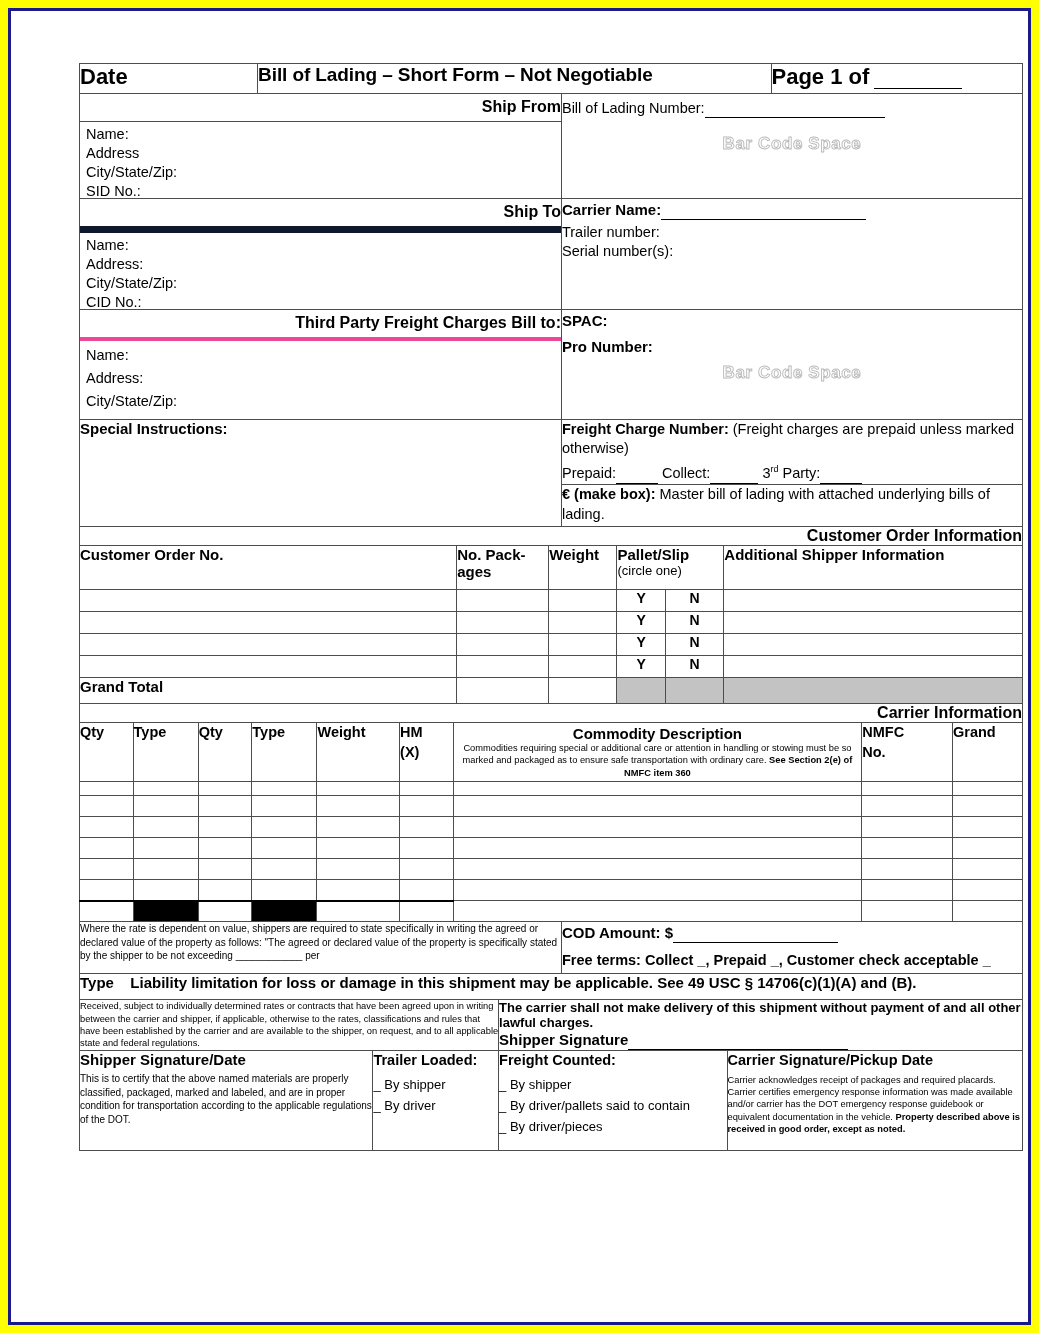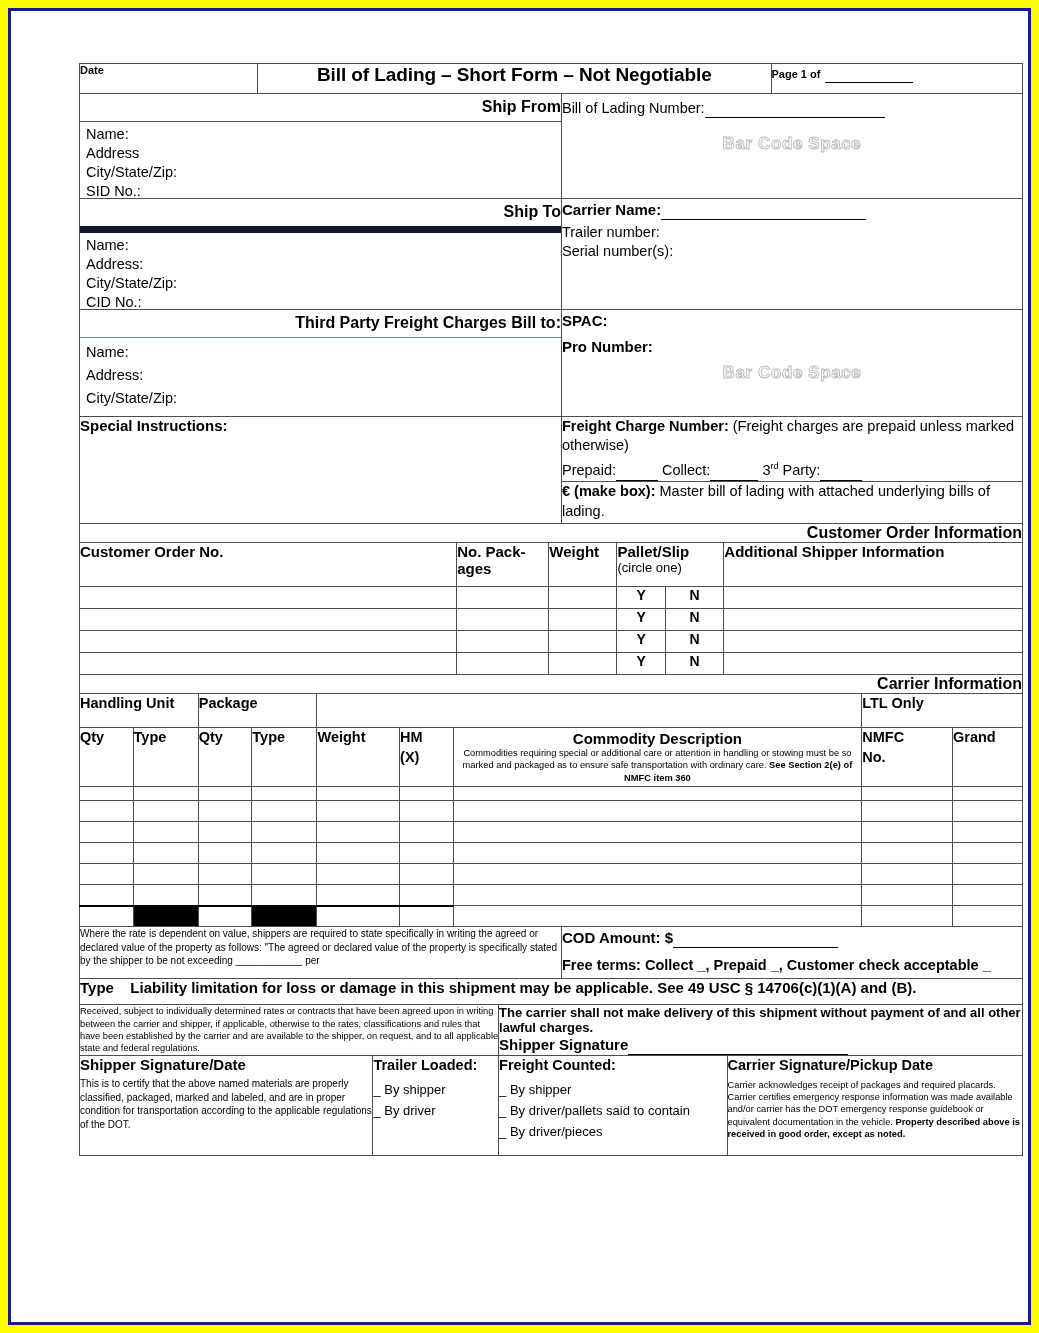--- a/index.html
+++ b/index.html
@@ -23,25 +23,25 @@
 
   table.form { border-collapse:collapse; width:944px; table-layout:fixed; }
   table.form td { border:1px solid #4d4d4d; padding:0; vertical-align:top; }
 
   .pad { padding:3px 6px 4px 6px; }
   .b { font-weight:bold; }
   .ctr { text-align:center; }
   .f13 { font-size:13px; }
   .f14 { font-size:14.5px; line-height:1.34; }
   .f15b { font-size:15px; font-weight:bold; }
-  .f16b { font-size:11px; font-weight:bold; }
+  .f16b { font-size:22px; font-weight:bold; }
   .f9  { font-size:9.3px; line-height:1.33; }
   .f10 { font-size:10px; line-height:1.36; }
 
-  .title { font-size:19px; font-weight:bold; text-align:center; letter-spacing:-0.1px; }
+  .title { font-size:19px; font-weight:bold; text-align:left; letter-spacing:-0.1px; }
   .sechdr { font-size:16px; font-weight:bold; text-align:right; padding:4px 0 5px 0; }
 
   .lines div { line-height:1.30; }
 
   .ul { display:inline-block; border-bottom:1.6px solid #000; }
   .ul-sm { display:inline-block; border-bottom:1.5px solid #000; width:42px; }
 
   .barcode {
     text-align:center; font-size:17px; font-weight:bold;
     color:#ffffff; letter-spacing:0.6px;
@@ -136,21 +136,21 @@
       </table>
 
     <table class="form" style="margin-top:-1px">
       <colgroup>
           <col style="width:460px">
           <col style="width:440px">
         </colgroup>
       <tbody>
           <tr>
         <td style="padding:0">
-          <div class="sechdr" style="border-bottom:1px solid #ec4899">Third Party Freight Charges Bill to:</div>
+          <div class="sechdr" style="border-bottom:4px solid #ec4899">Third Party Freight Charges Bill to:</div>
           <div class="pad f14" style="height:78px; line-height:1.60">
             <div>Name:</div>
             <div>Address:</div>
             <div>City/State/Zip:</div>
           </div>
         </td>
         <td class="pad">
           <div class="f15b" style="margin-top:2px">SPAC:</div>
           <div class="f15b" style="margin-top:9px">Pro Number:</div>
           <div class="barcode" style="margin-top:8px">Bar Code Space</div>
@@ -239,45 +239,47 @@
             <td></td>
           </tr>
       <tr class="cellrow">
             <td></td>
             <td></td>
             <td></td>
         <td class="yn">Y</td>
         <td class="yn">N</td>
             <td></td>
           </tr>
+      <tr style="height:26px">
+        <td class="pad f15b">Grand Total</td>
+        <td></td>
+        <td></td>
+        <td class="gray"></td>
+        <td class="gray"></td>
+        <td class="gray"></td>
+      </tr>
     </tbody>
       </table>
 
     <table class="form" style="margin-top:-1px">
       <colgroup>
         <col style="width:46px">
           <col style="width:56px">
           <col style="width:46px">
           <col style="width:56px">
         <col style="width:71px">
           <col style="width:46px">
           <col style="width:351px">
         <col style="width:78px">
           <col style="width:60px">
       </colgroup>
       <tbody>
           <tr>
         <td colspan="9" class="sechdr">Carrier Information</td>
       </tr>
-      <tr style="height:34px">
-        <td colspan="2" class="pad f14 b">Handling Unit</td>
-        <td colspan="2" class="pad f14 b">Package</td>
-        <td colspan="3"></td>
-        <td colspan="2" class="pad f14 b">LTL Only</td>
-      </tr>
       <tr style="height:52px">
         <td class="pad f14 b">Qty</td>
         <td class="pad f14 b">Type</td>
         <td class="pad f14 b">Qty</td>
         <td class="pad f14 b">Type</td>
         <td class="pad f14 b">Weight</td>
         <td class="pad f14 b">
           <div>HM</div>
           <div>(X)</div>
         </td>

